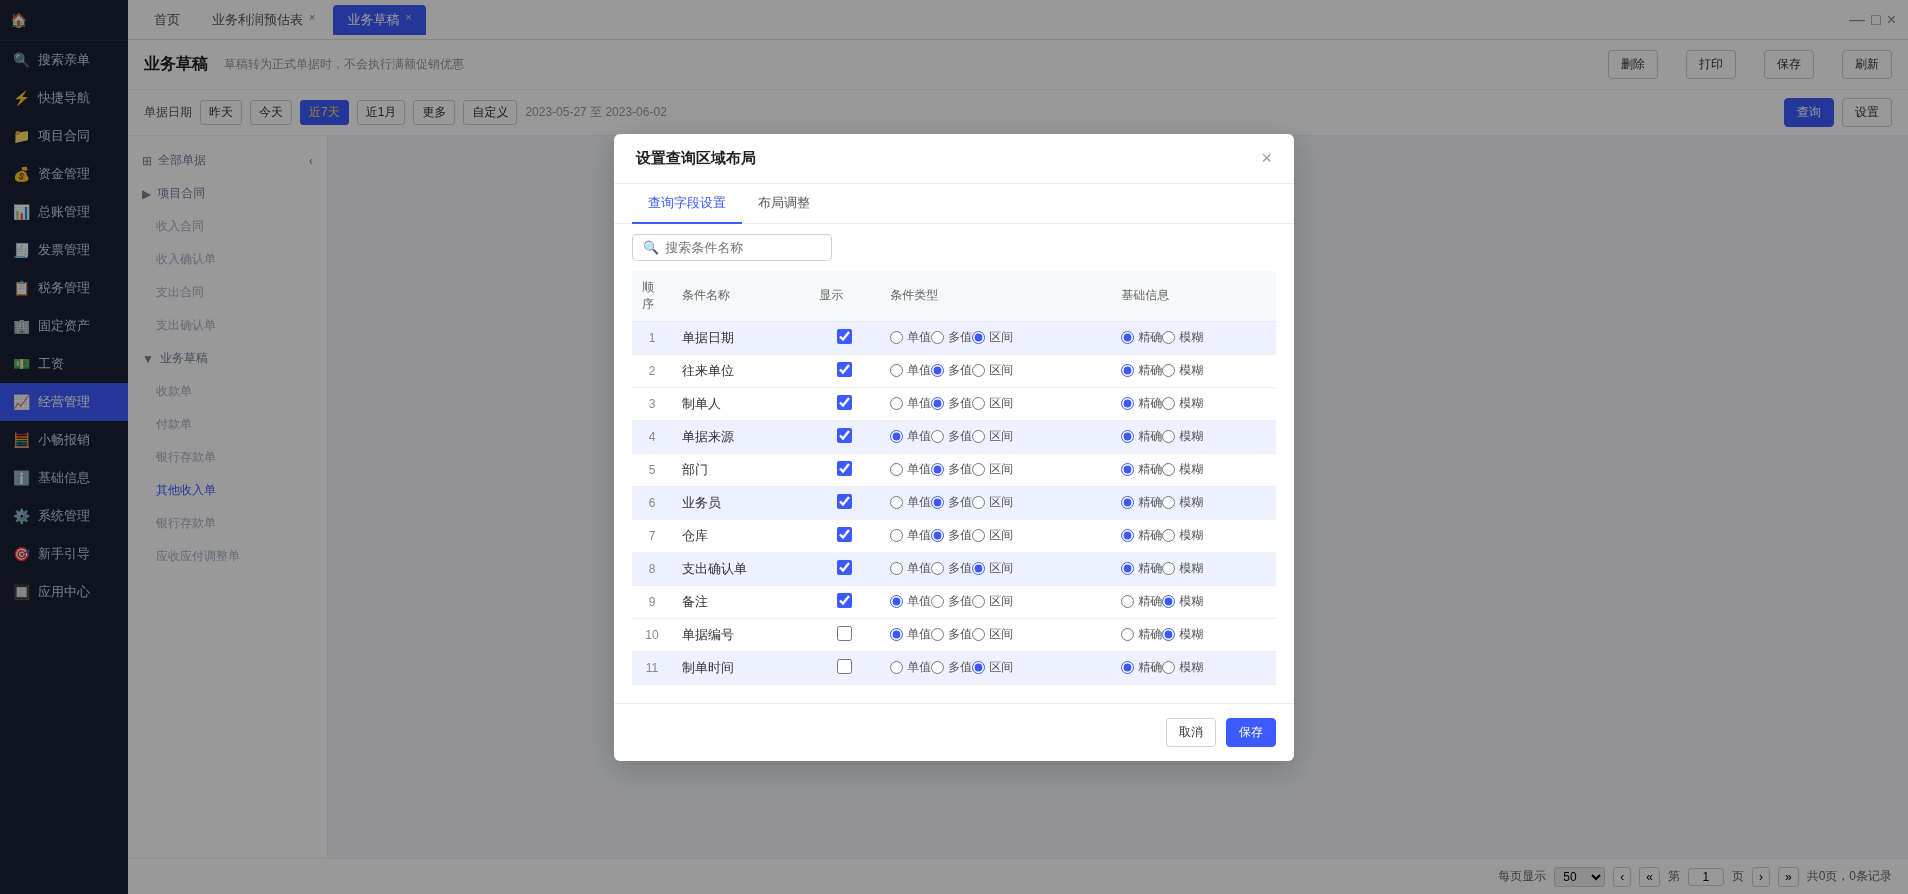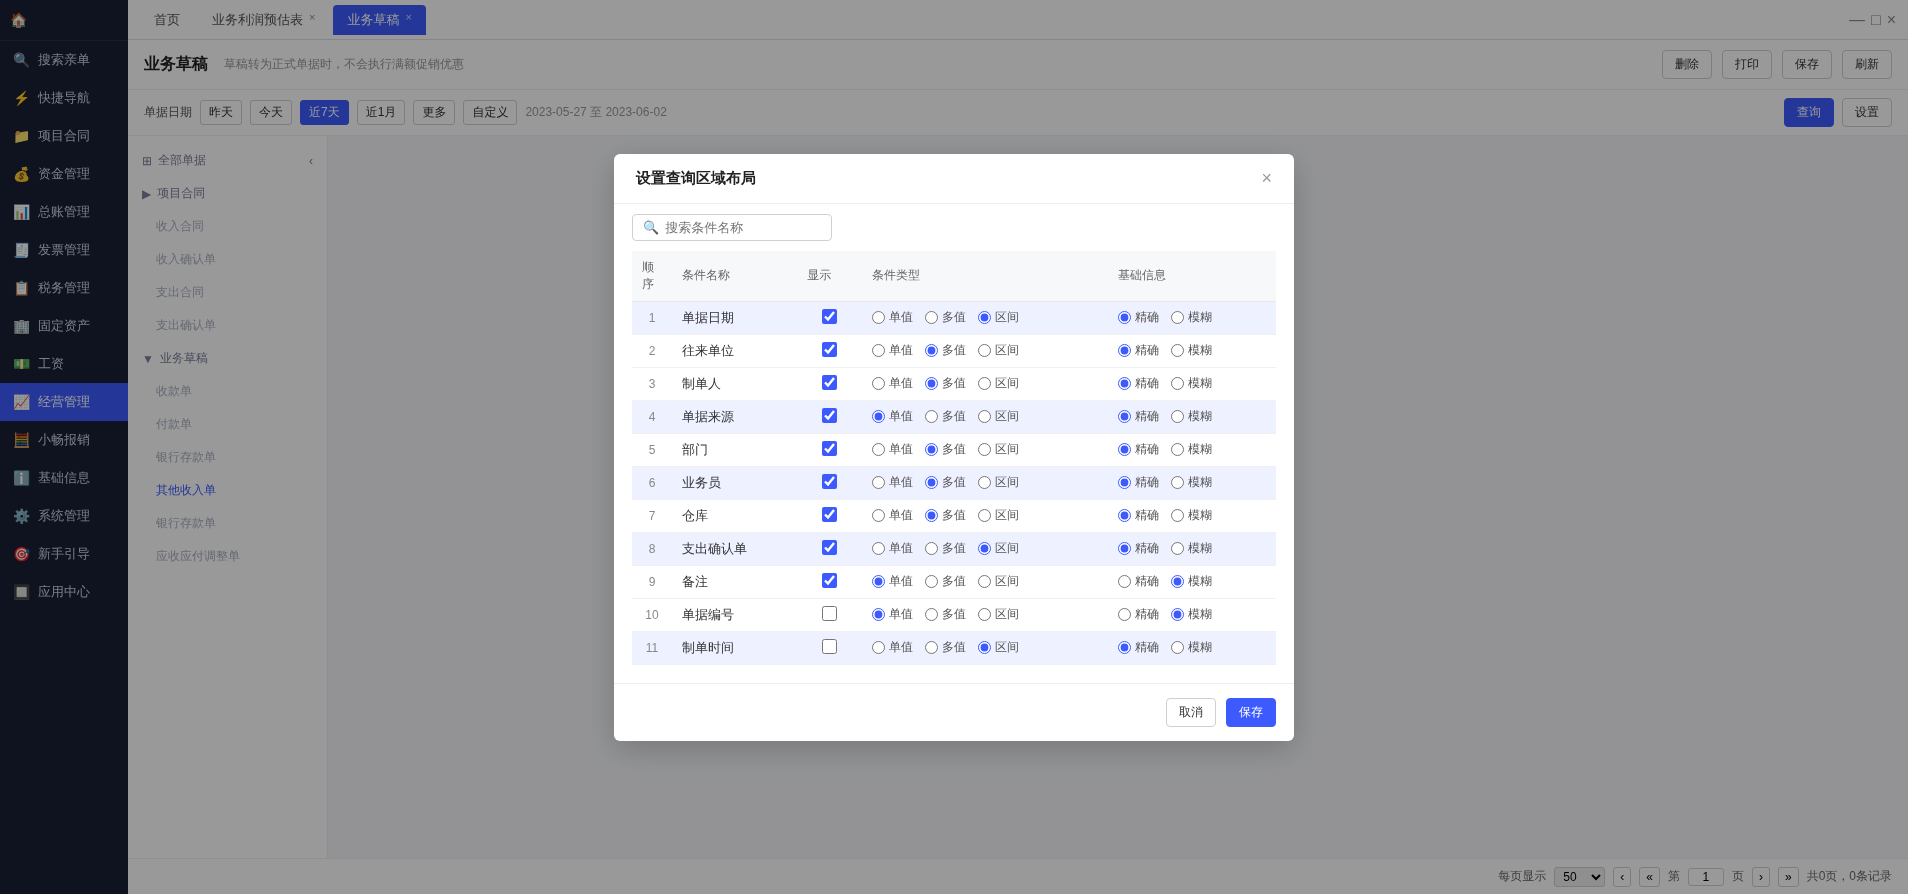--- a/index.html
+++ b/index.html
@@ -38,32 +38,32 @@
     .content {
       position: fixed; left: 128px; top: 40px; right: 0; bottom: 0;
       background: #f5f6fa; overflow: hidden;
     }
     .page-header {
       background: #fff; padding: 10px 16px; display: flex; align-items: center;
       border-bottom: 1px solid #eee; gap: 16px;
     }
     .page-title { font-size: 16px; font-weight: bold; color: #222; }
     .page-subtitle { font-size: 12px; color: #999; }
-    .header-actions { margin-left: auto; display: flex; gap: 10px; }
+    .header-actions { margin-left: auto; display: flex; gap: 28px; }
     .btn { padding: 5px 12px; border-radius: 4px; cursor: pointer; font-size: 12px; border: 1px solid #d0d0d0; background: #fff; color: #333; }
     .btn-primary { background: #3d5afe; color: #fff; border-color: #3d5afe; }
 
     
     .toolbar-row {
       background: #fff; padding: 8px 16px; display: flex; align-items: center;
       gap: 8px; border-bottom: 1px solid #eee; flex-wrap: wrap;
     }
     .date-label { font-size: 12px; color: #555; }
     .date-btn { padding: 3px 8px; border-radius: 3px; font-size: 12px; cursor: pointer; border: 1px solid #d0d0d0; background: #fff; color: #333; }
-    .date-btn.active { background: #3d5afe; color: #ffffff; border-color: #3d5afe; }
+    .date-btn.active { background: #3d5afe; color: #fde047; border-color: #3d5afe; }
     .date-range { font-size: 12px; color: #999; }
 
     
     .overlay {
       position: fixed; left: 0; top: 0; width: 1908px; height: 894px;
       background: rgba(0,0,0,0.4); z-index: 100; display: flex; align-items: center; justify-content: center;
     }
 
     
     .modal {
@@ -104,21 +104,21 @@
     tbody tr.row-highlight { background: #eef1ff; }
     tbody td { padding: 7px 10px; font-size: 13px; color: #333; }
     .td-order { color: #888; font-size: 12px; text-align: center; width: 40px; }
     .td-name { font-size: 13px; }
     .td-display { text-align: center; }
 
     
     .cb { width: 15px; height: 15px; accent-color: #3d5afe; cursor: pointer; }
 
     
-    .radio-group { display: flex; align-items: flex-start; gap: 12px; }
+    .radio-group { display: flex; align-items: flex-start; }
     .radio-item { display: flex; align-items: center; gap: 4px; cursor: pointer; font-size: 12px; color: #555; }
     .radio-item input { accent-color: #3d5afe; }
 
     
     .modal-footer { padding: 14px 18px; border-top: 1px solid #eee; display: flex; justify-content: flex-end; gap: 10px; }
 
     
     .sidebar-subitem { padding: 8px 14px 8px 28px; font-size: 12px; color: #aab0c0; cursor: pointer; }
     .sidebar-subitem.active { color: #fff; }
     .sidebar-section { padding: 8px 14px; font-size: 12px; color: #7a8099; display: flex; align-items: center; gap: 6px; cursor: pointer; }
@@ -304,20 +304,28 @@
 </div>
 
 <div class="overlay">
   <div class="modal">
 
     <div class="modal-header">
       <span class="modal-title">设置查询区域布局</span>
       <span class="modal-close">×</span>
     </div>
 
+    <div class="modal-tabs">
+      <div class="modal-tab active">
+        <span>查询字段设置</span>
+      </div>
+      <div class="modal-tab">
+        <span>布局调整</span>
+      </div>
+    </div>
 
     <div class="modal-search">
       <div class="search-box">
         <span>🔍</span>
         <input type="text" placeholder="搜索条件名称" style="">
       </div>
     </div>
 
     <div class="modal-table scrollbar-thin">
       <table>

